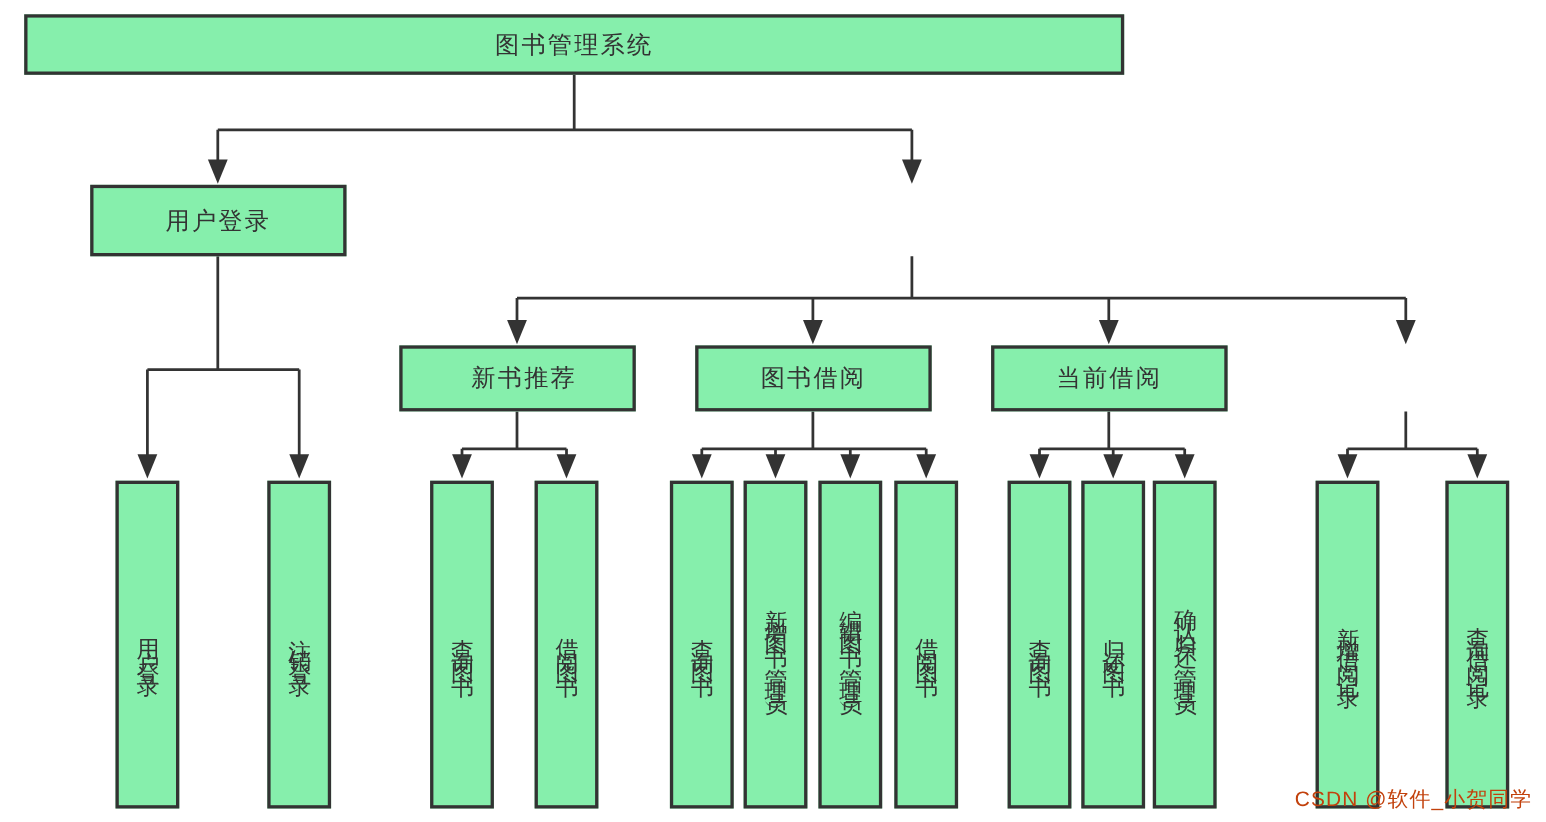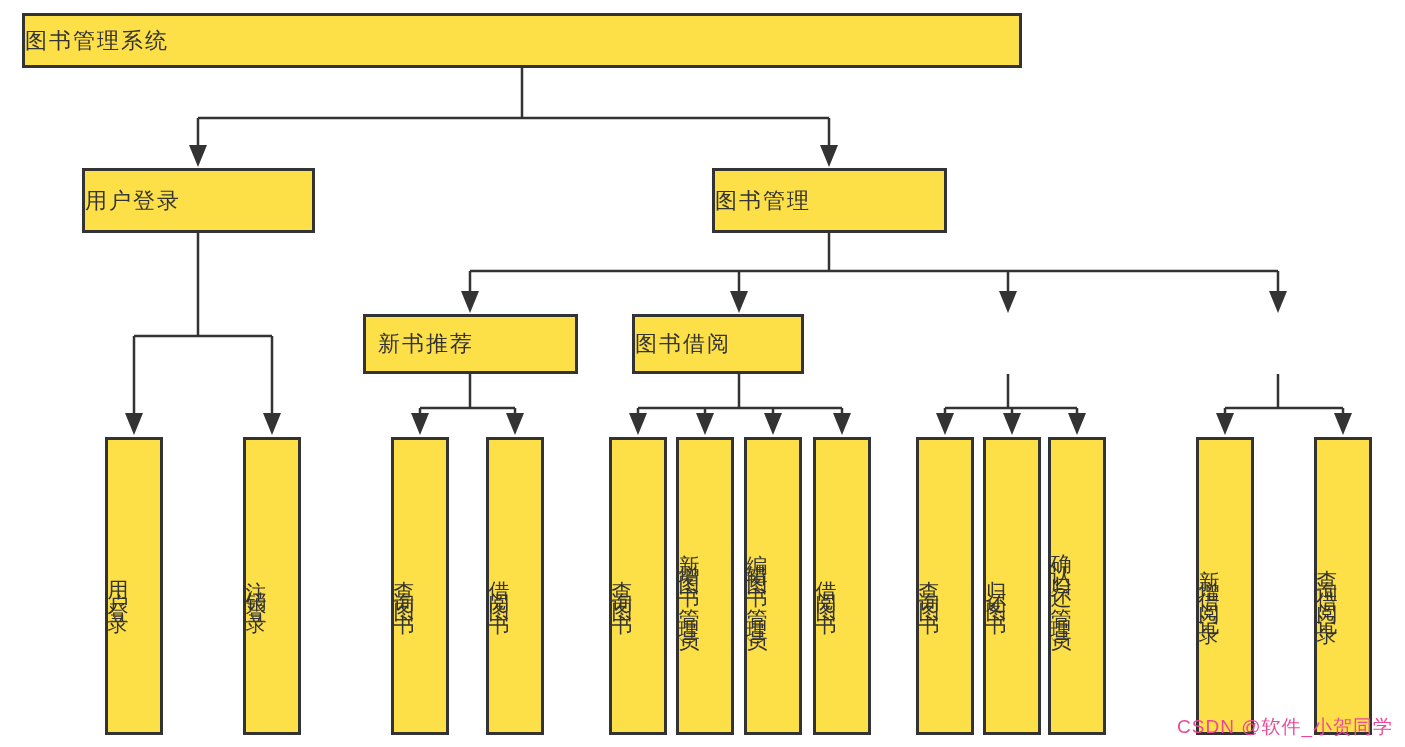--- a/index.html
+++ b/index.html
@@ -8,40 +8,40 @@
     width:1405px; height:747px;
     background:#ffffff;
     font-family:"Liberation Sans", sans-serif;
     overflow:hidden;
   }
   svg.connectors { position:absolute; left:0; top:0; width:1405px; height:747px; }
   .node {
     position:absolute;
     box-sizing:border-box;
     border:3px solid #333333;
-    background:#fde047;
+    background:#86efac;
     color:#333333;
     display:flex;
     align-items:center;
-    justify-content:flex-start;
+    justify-content:center;
   }
   .h-node { font-size:22px; letter-spacing:2px; }
   .v-node span {
     writing-mode:vertical-rl;
     text-orientation:mixed;
     font-size:21px;
     line-height:1;
     letter-spacing:11px;
     color:#333333;
   }
   .watermark {
     position:absolute;
     right:12px; top:714px;
     font-size:19px;
-    color:#ec4899;
+    color:#c2410c;
     letter-spacing:1px;
     white-space:nowrap;
   }
 </style>
 </head>
 <body>
 
 <div class="canvas">
 
   <svg class="connectors" viewBox="0 0 1405 747" xmlns="http://www.w3.org/2000/svg">
@@ -84,29 +84,29 @@
     </g>
   </svg>
 
   <div class="node h-node" style="left:22px; top:13px; width:1000px; height:55px;">
     <span>图书管理系统</span>
   </div>
 
   <div class="node h-node" style="left:82px; top:168px; width:233px; height:65px;">
     <span>用户登录</span>
   </div>
-  <div class="node h-node" style="left:712px; top:168px; width:235px; height:65px;">
-    <span>图书管理</span>
-  </div>
 
   <div class="node h-node" style="left:363px; top:314px; width:215px; height:60px;padding-left:12px;">
     <span>新书推荐</span>
   </div>
-  <div class="node h-node" style="left:632px; top:314px; width:172px; height:60px;">
+  <div class="node h-node" style="left:632px; top:314px; width:215px; height:60px;">
     <span>图书借阅</span>
+  </div>
+  <div class="node h-node" style="left:901px; top:314px; width:215px; height:60px;">
+    <span>当前借阅</span>
   </div>
 
   <div class="node v-node" style="left:105px; top:437px; width:58px; height:298px;">
     <span>用户登录</span>
   </div>
   <div class="node v-node" style="left:243px; top:437px; width:58px; height:298px;">
     <span>注销登录</span>
   </div>
 
   <div class="node v-node" style="left:391px; top:437px; width:58px; height:298px;">

